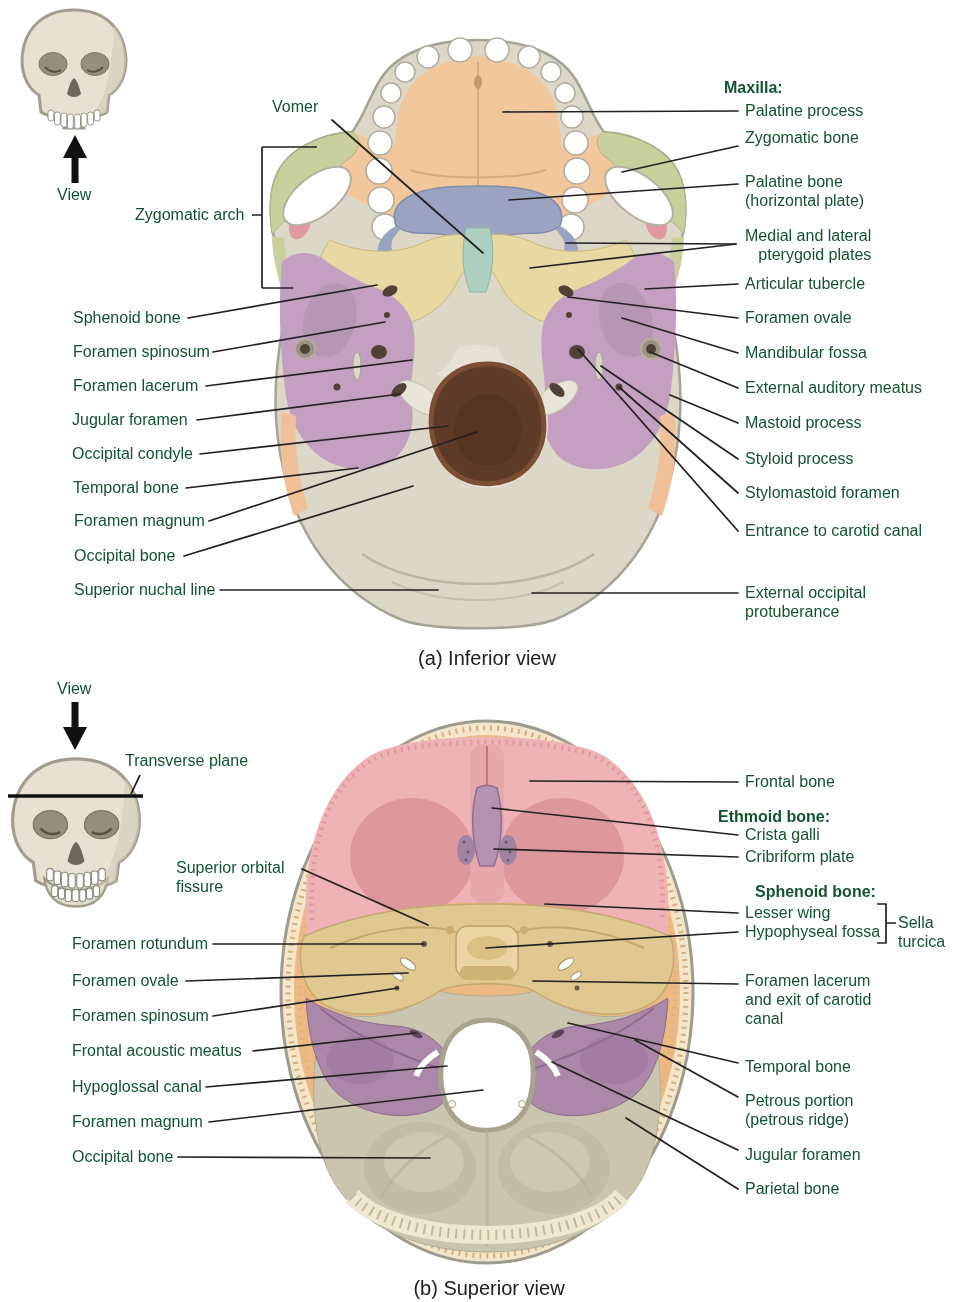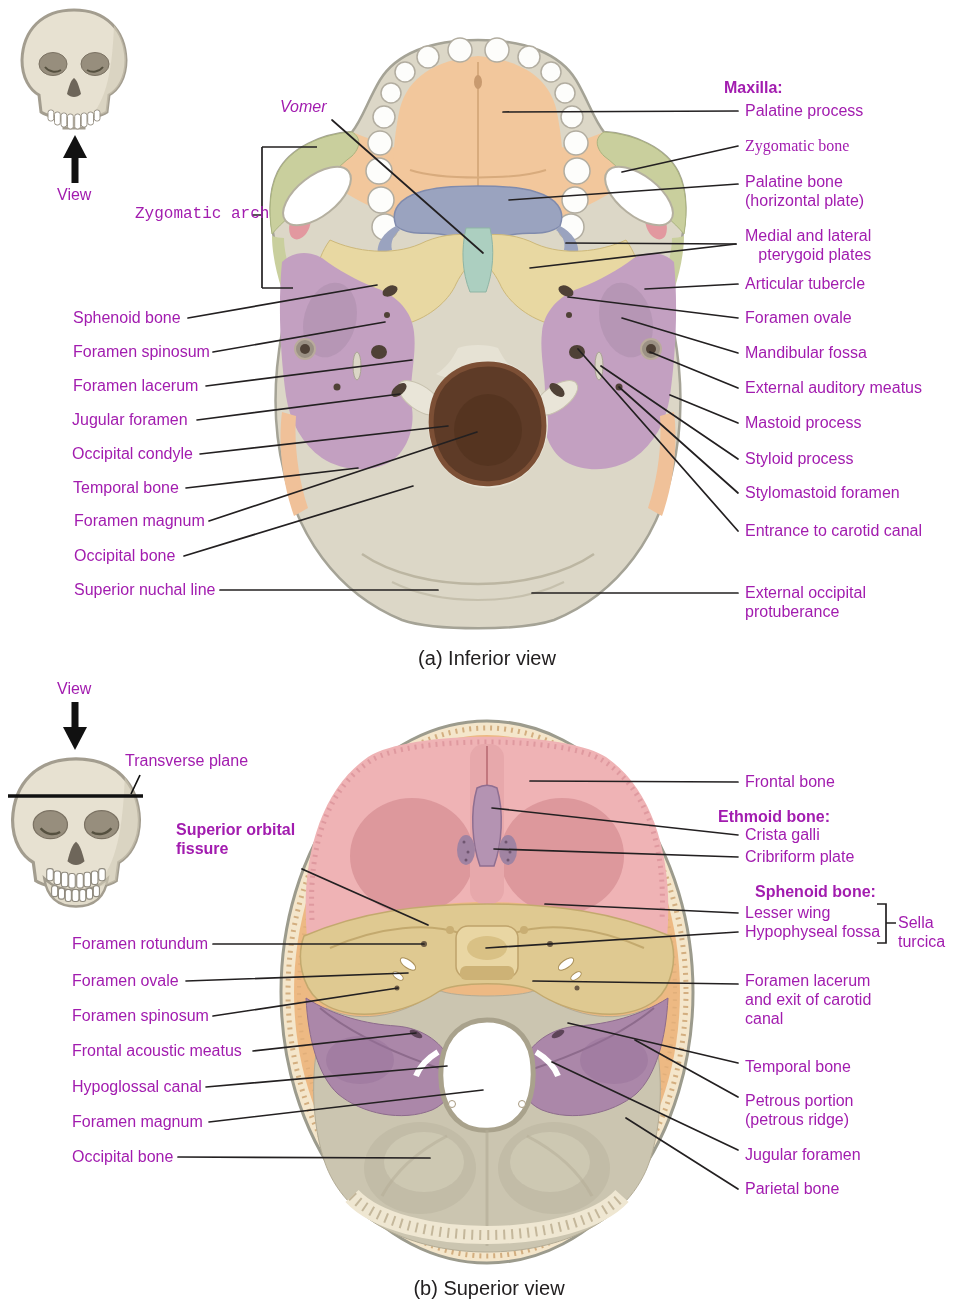--- a/index.html
+++ b/index.html
@@ -1,19 +1,19 @@
 <!DOCTYPE html>
 <html><head>
 <meta charset="utf-8">
 <style>
   html,body{margin:0;padding:0;background:#ffffff;}
   .page{position:relative;width:960px;height:1302px;background:#ffffff;overflow:hidden;
         font-family:"Liberation Sans",sans-serif;}
   svg.art{position:absolute;left:0;top:0;}
-  .lbl{position:absolute;font-size:16px;line-height:19px;color:#a21caf;white-space:pre-line;}
+  .lbl{position:absolute;font-size:16px;line-height:19px;color:#14532d;white-space:pre-line;}
   .nw{white-space:nowrap;}
   .bold{font-weight:bold;}
   .cap{position:absolute;font-size:20px;color:#232021;width:210px;text-align:center;white-space:nowrap;}
 </style>
 </head>
 <body>
 
 <div class="page">
 
 <svg class="art" width="960" height="1302" viewBox="0 0 960 1302">
@@ -320,54 +320,54 @@
     <line x1="738" y1="984" x2="533" y2="981"></line>
     <line x1="738" y1="1063" x2="568" y2="1023"></line>
     <line x1="738" y1="1097" x2="635" y2="1040"></line>
     <line x1="738" y1="1150" x2="552" y2="1062"></line>
     <line x1="738" y1="1189" x2="626" y2="1118"></line>
   </g>
   <path d="M877,904 H886 V943 H877 M886,923 H896" fill="none" stroke="#232021" stroke-width="1.7"></path>
 </svg>
 
 <div class="lbl nw" style="left:57px;top:185px;">View</div>
-<div class="lbl nw" style="left:280px;top:97px;font-style:italic;">Vomer</div>
-<div class="lbl nw" style="left:135px;top:205px;font-family:Liberation Mono, monospace;">Zygomatic arch</div>
+<div class="lbl nw" style="left:272px;top:97px;">Vomer</div>
+<div class="lbl nw" style="left:135px;top:205px;">Zygomatic arch</div>
 <div class="lbl nw" style="left:73px;top:308px;">Sphenoid bone</div>
 <div class="lbl nw" style="left:73px;top:342px;">Foramen spinosum</div>
 <div class="lbl nw" style="left:73px;top:376px;">Foramen lacerum</div>
 <div class="lbl nw" style="left:72px;top:410px;">Jugular foramen</div>
 <div class="lbl nw" style="left:72px;top:444px;">Occipital condyle</div>
 <div class="lbl nw" style="left:73px;top:478px;">Temporal bone</div>
 <div class="lbl nw" style="left:74px;top:511px;">Foramen magnum</div>
 <div class="lbl nw" style="left:74px;top:546px;">Occipital bone</div>
 <div class="lbl nw" style="left:74px;top:580px;">Superior nuchal line</div>
 
 <div class="lbl nw bold" style="left:724px;top:78px;">Maxilla:</div>
 <div class="lbl nw" style="left:745px;top:101px;">Palatine process</div>
-<div class="lbl nw" style="left:745px;top:136px;font-family:Liberation Serif, serif;">Zygomatic bone</div>
+<div class="lbl nw" style="left:745px;top:128px;">Zygomatic bone</div>
 <div class="lbl" style="left:745px;top:172px;">Palatine bone
 (horizontal plate)</div>
 <div class="lbl" style="left:745px;top:226px;text-align:right;">Medial and lateral
 pterygoid plates</div>
 <div class="lbl nw" style="left:745px;top:274px;">Articular tubercle</div>
 <div class="lbl nw" style="left:745px;top:308px;">Foramen ovale</div>
 <div class="lbl nw" style="left:745px;top:343px;">Mandibular fossa</div>
 <div class="lbl nw" style="left:745px;top:378px;">External auditory meatus</div>
 <div class="lbl nw" style="left:745px;top:413px;">Mastoid process</div>
 <div class="lbl nw" style="left:745px;top:449px;">Styloid process</div>
 <div class="lbl nw" style="left:745px;top:483px;">Stylomastoid foramen</div>
 <div class="lbl nw" style="left:745px;top:521px;">Entrance to carotid canal</div>
 <div class="lbl" style="left:745px;top:583px;">External occipital
 protuberance</div>
 <div class="cap" style="left:382px;top:647px;">(a) Inferior view</div>
 
 <div class="lbl nw" style="left:57px;top:679px;">View</div>
 <div class="lbl nw" style="left:125px;top:751px;">Transverse plane</div>
-<div class="lbl" style="left:176px;top:820px;font-weight:bold;">Superior orbital
+<div class="lbl" style="left:176px;top:858px;">Superior orbital
 fissure</div>
 <div class="lbl nw" style="left:72px;top:934px;">Foramen rotundum</div>
 <div class="lbl nw" style="left:72px;top:971px;">Foramen ovale</div>
 <div class="lbl nw" style="left:72px;top:1006px;">Foramen spinosum</div>
 <div class="lbl nw" style="left:72px;top:1041px;">Frontal acoustic meatus</div>
 <div class="lbl nw" style="left:72px;top:1077px;">Hypoglossal canal</div>
 <div class="lbl nw" style="left:72px;top:1112px;">Foramen magnum</div>
 <div class="lbl nw" style="left:72px;top:1147px;">Occipital bone</div>
 
 <div class="lbl nw" style="left:745px;top:772px;">Frontal bone</div>

